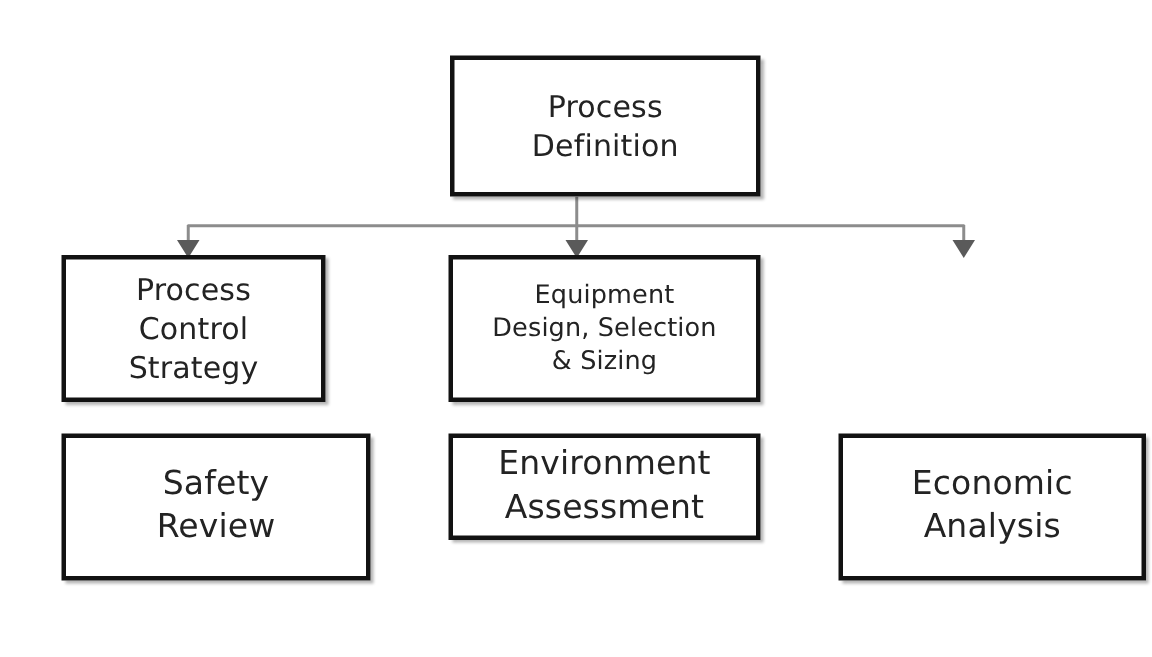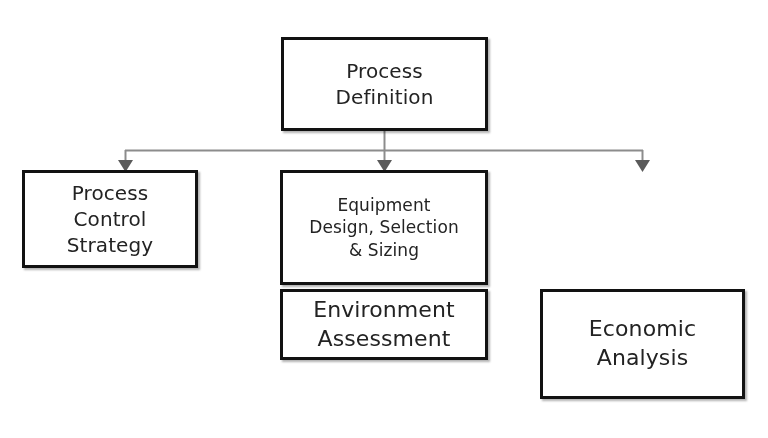--- a/index.html
+++ b/index.html
@@ -30,38 +30,39 @@
   .node {
     position: absolute;
     box-sizing: border-box;
     background: #ffffff;
     border: 3px solid #121212;
     box-shadow: 2px 2px 2px rgba(0, 0, 0, 0.30);
     display: flex;
     align-items: center;
     justify-content: center;
     text-align: center;
+    margin-left: 19px;
   }
   .node-label {
     display: block;
     color: #232323;
     line-height: 1.30;
     letter-spacing: 0.1px;
     white-space: pre-line;
     padding: 0 8px;
   }
 
   
   #node-process-definition { left: 281px; top: 37px;  width: 207px; height: 94px; }
   #node-process-control    { left: 22px;  top: 170px; width: 176px; height: 98px; }
-  #node-equipment-design   { left: 280px; top: 170px; width: 208px; height: 115px; }
+  #node-equipment-design   { left: 280px; top: 170px; width: 208px; height: 98px; }
   #node-plant-layout       { left: 540px; top: 170px; width: 205px; height: 98px; }
   #node-safety-review      { left: 22px;  top: 289px; width: 206px; height: 98px; }
   #node-environment-assessment { left: 280px; top: 289px; width: 208px; height: 71px; }
-  #node-economic-analysis  { left: 540px; top: 289px; width: 205px; height: 110px; }
+  #node-economic-analysis  { left: 540px; top: 289px; width: 205px; height: 98px; }
 
   
   .fs-lg  { font-size: 22px; }
   .fs-md  { font-size: 20px; }
   .fs-sm  { font-size: 17px; }
   .fs-xl  { font-size: 25px; }
 </style>
 </head>
 <body>
 
@@ -93,20 +94,24 @@
 Strategy</span>
   </div>
 
   <div class="node" id="node-equipment-design">
     <span class="node-label fs-sm">Equipment
 Design, Selection
 &amp; Sizing</span>
   </div>
 
 
+  <div class="node" id="node-safety-review">
+    <span class="node-label fs-lg">Safety
+Review</span>
+  </div>
 
   <div class="node" id="node-environment-assessment">
     <span class="node-label fs-lg">Environment
 Assessment</span>
   </div>
 
   <div class="node" id="node-economic-analysis">
     <span class="node-label fs-lg">Economic
 Analysis</span>
   </div>

